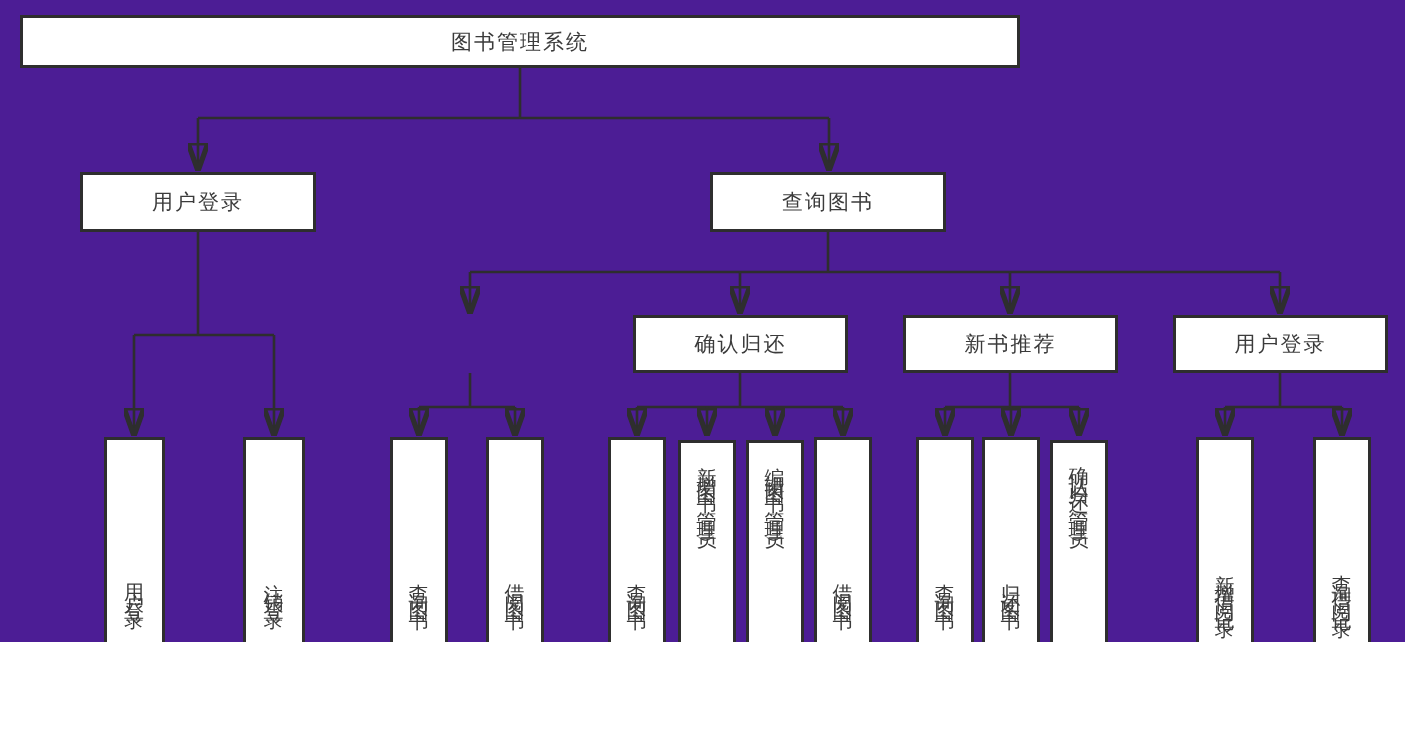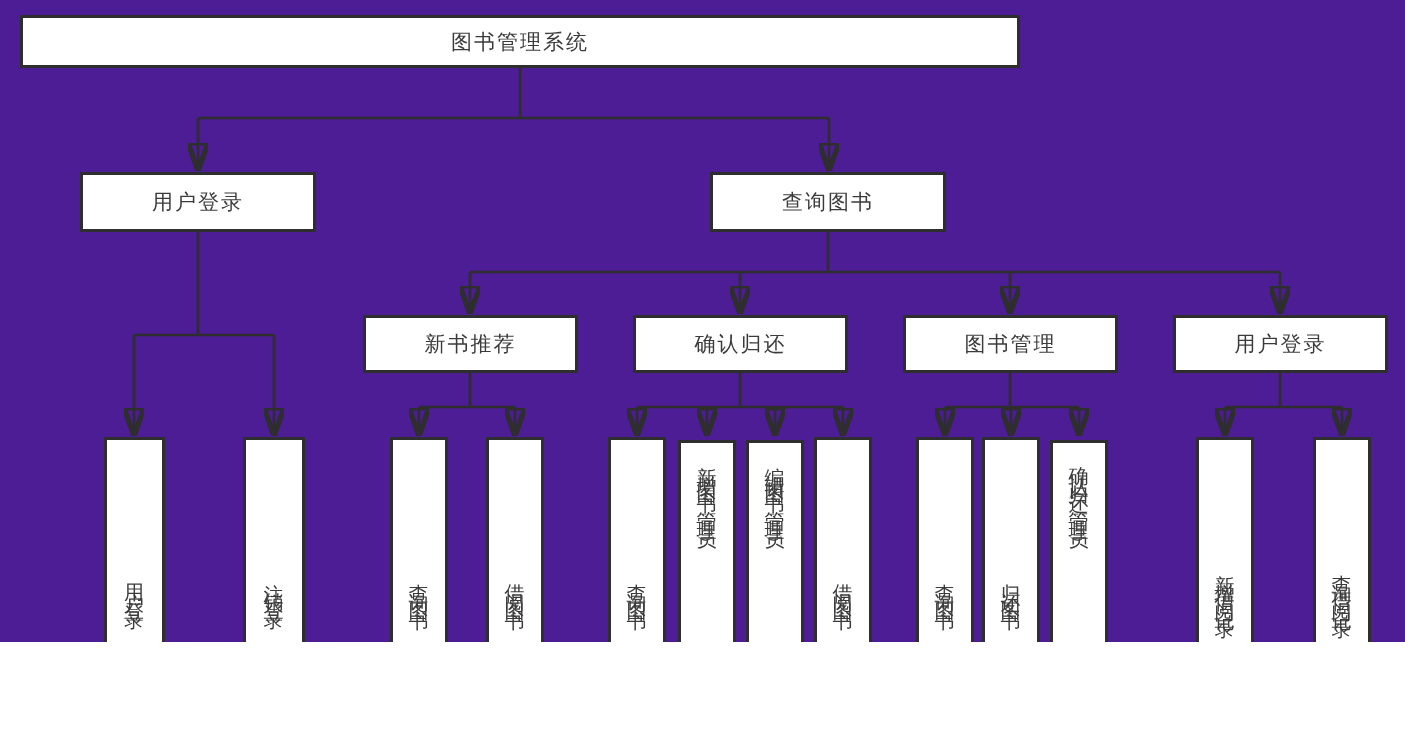--- a/index.html
+++ b/index.html
@@ -103,23 +103,22 @@
     <path d="M1079 407 V436" marker-end="url(#arrow)"></path>
     <path d="M1225 407 V436" marker-end="url(#arrow)"></path>
     <path d="M1342 407 V436" marker-end="url(#arrow)"></path>
   </svg>
 
   <div class="box h" style="left:20px; top:15px; width:1000px; height:53px;">图书管理系统</div>
 
   <div class="box h" style="left:80px; top:172px; width:236px; height:60px;">用户登录</div>
   <div class="box h" style="left:710px; top:172px; width:236px; height:60px;">查询图书</div>
 
-  <div class="box h" style="left:363px; top:315px; width:215px; height:58px;">新书推荐</div>
   <div class="box h" style="left:633px; top:315px; width:215px; height:58px;">确认归还</div>
-  <div class="box h" style="left:903px; top:315px; width:215px; height:58px;">图书管理</div>
+  <div class="box h" style="left:903px; top:315px; width:215px; height:58px;">新书推荐</div>
   <div class="box h" style="left:1173px; top:315px; width:215px; height:58px;">用户登录</div>
 
   <div class="box v" style="left:104px; top:437px; width:61px; height:298px;">
     <span>用户登录</span>
   </div>
   <div class="box v" style="left:243px; top:437px; width:62px; height:298px;">
     <span>注销登录</span>
   </div>
 
   <div class="box v" style="left:390px; top:437px; width:58px; height:298px;">

